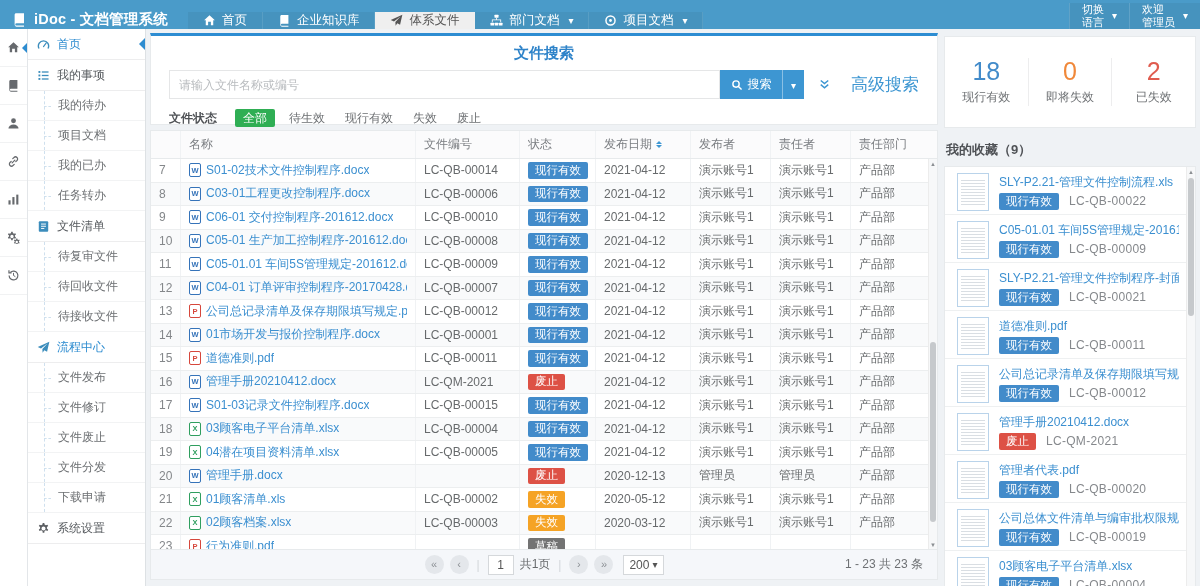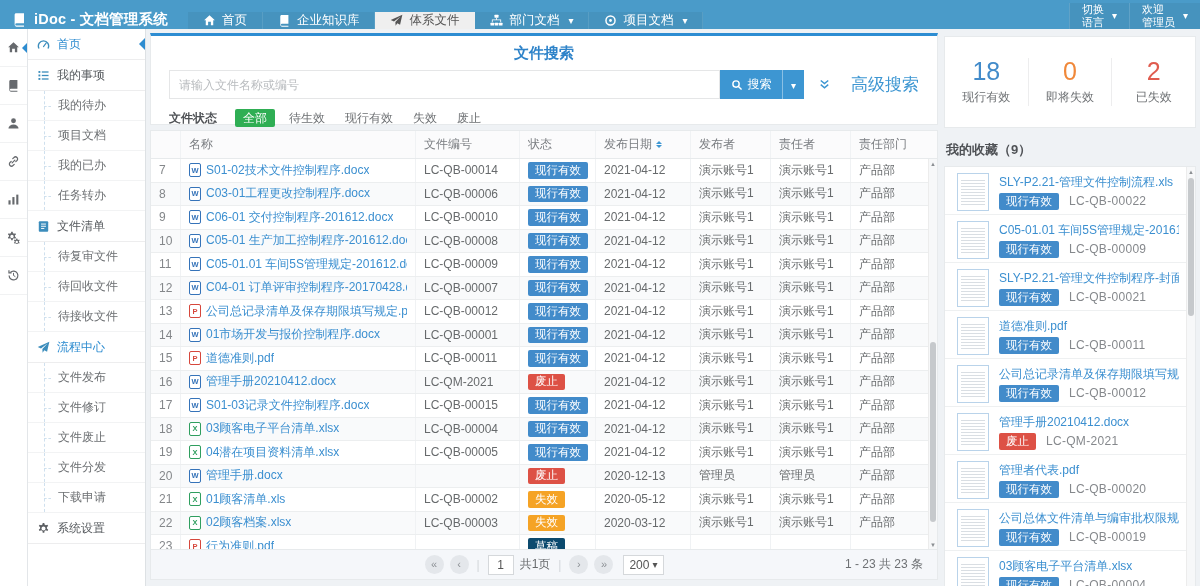--- a/index.html
+++ b/index.html
@@ -656,21 +656,21 @@
         <div class="trow drow">
           <div class="cell num">23</div>
           <div class="cell">
             <span class="fname">
               <span class="file-ico pdf">P</span>
               <span>行为准则.pdf</span>
             </span>
           </div>
           <div class="cell"></div>
           <div class="cell">
-            <span class="badge" style="background: #0c4a6e;">草稿</span>
+            <span class="badge" style="background: #737373;">草稿</span>
           </div>
           <div class="cell"></div>
           <div class="cell"></div>
           <div class="cell"></div>
           <div class="cell"></div>
         </div>
       </div>
     <div class="vscroll tbl">
       <span class="vs-arrow" style="top:0">▲</span>
       <span class="vs-thumb" style="top:47%;height:46%"></span>

